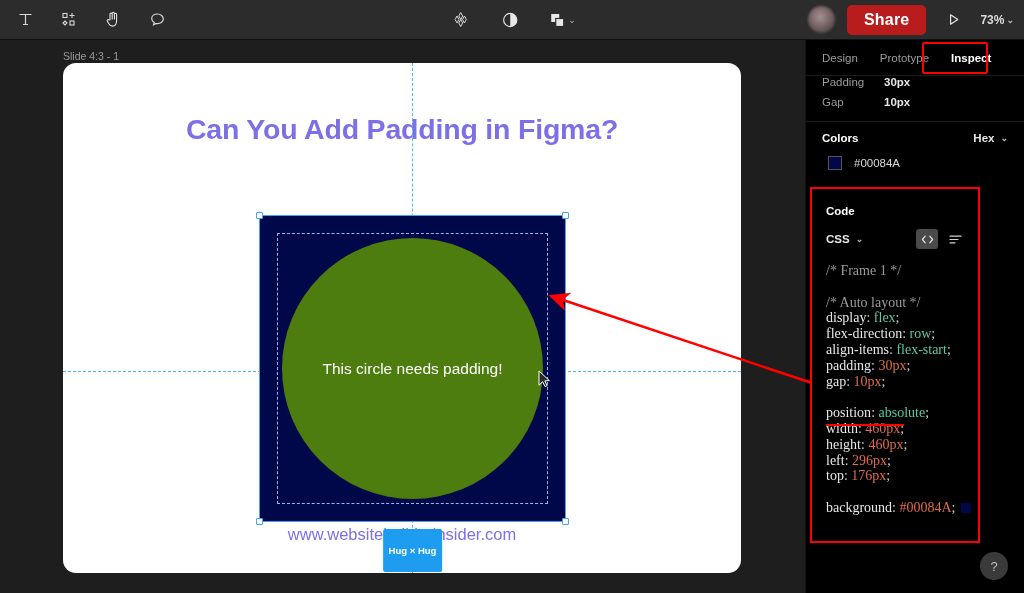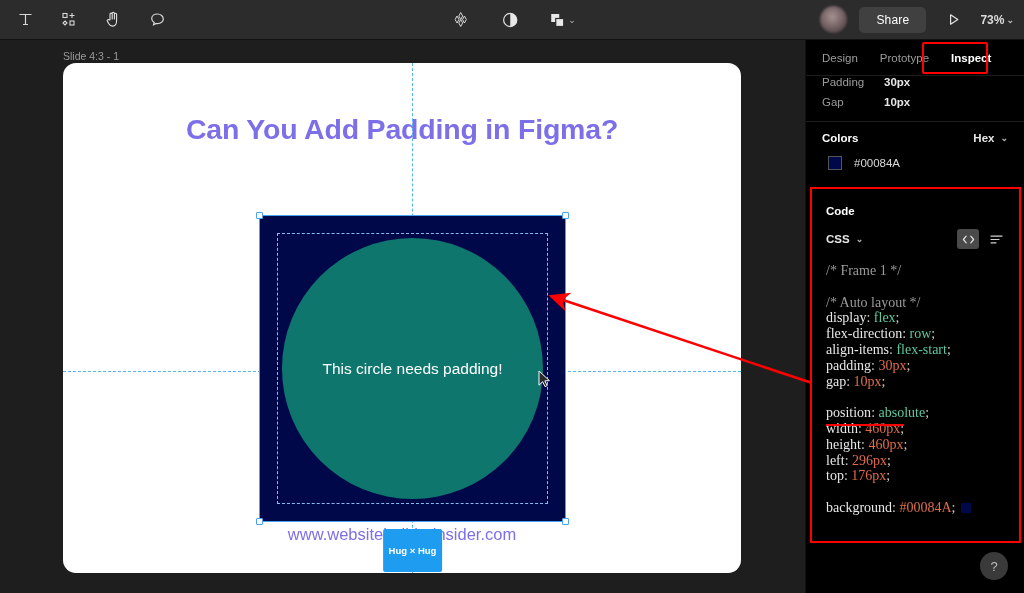--- a/index.html
+++ b/index.html
@@ -31,21 +31,21 @@
     border-radius: 3px; cursor: pointer; color: #d8d8d8;
   }
   .tb-btn svg { display: block; }
   .chev { font-size: 9px; color: #b5b5b5; margin-left: 2px; }
   .avatar {
     width: 27px; height: 27px; border-radius: 50%;
     background: radial-gradient(circle at 45% 40%, #a89292 0%, #6d5b5e 55%, #3a3133 100%);
     filter: blur(1.2px);
   }
   .share-btn {
-    background: #404040; color: #fff; font-size: 12px; font-weight: normal;
+    background: #b91c1c; color: #fff; font-size: 16px; font-weight: bold;
     padding: 6px 17px; border-radius: 5px; cursor: pointer; letter-spacing: .2px;
   }
   .zoom-label { color: #dcdcdc; font-size: 12px; font-weight: bold; display: flex; align-items: center; }
 
   
   .canvas {
     position: absolute; left: 0; top: 40px; width: 805px; height: 553px;
     background: #1e1e1e; overflow: hidden;
   }
   .slide-label {
@@ -80,21 +80,21 @@
     position: absolute; left: 260px; top: 176px; width: 305px; height: 305px;
     background: #00084A;
     outline: 1.5px solid #4aa3f0;
   }
   .frame-padding {
     position: absolute; left: 17px; top: 17px; right: 17px; bottom: 17px;
     border: 1px dashed #88bdf0;
   }
   .circle {
     position: absolute; left: 22px; top: 22px; width: 261px; height: 261px;
-    border-radius: 50%; background: #0f766e;
+    border-radius: 50%; background: #4d7c0f;
     display: flex; align-items: center; justify-content: center;
   }
   .circle-text { color: #ffffff; font-size: 15.5px; white-space: nowrap; }
   .handle {
     position: absolute; width: 7px; height: 7px; background: #ffffff;
     border: 1.5px solid #4aa3f0; border-radius: 1px;
   }
   .h-tl { left: -4px; top: -4px; } .h-tr { right: -4px; top: -4px; }
   .h-bl { left: -4px; bottom: -4px; } .h-br { right: -4px; bottom: -4px; }
   .hug-badge {
@@ -131,21 +131,21 @@
     display: flex; align-items: center; justify-content: space-between;
     padding: 4px 16px 10px 16px;
   }
   .section-title { color: #ffffff; font-size: 11.5px; font-weight: bold; }
   .section-sel { color: #e6e6e6; font-size: 11.5px; font-weight: bold; display: flex; align-items: center; gap: 4px; cursor: pointer; }
   .color-row { display: flex; align-items: center; gap: 12px; padding: 2px 16px 10px 22px; }
   .swatch { width: 14px; height: 14px; background: #00084A; border: 1px solid #555; }
   .swatch-hex { color: #d8d8d8; font-size: 11.5px; }
 
   .code-box {
-    position: absolute; left: 4px; top: 147px; width: 211px; height: 356px;
+    position: absolute; left: 4px; top: 147px; width: 170px; height: 356px;
     border: 2.5px solid #ff0000;
   }
   .code-head { padding: 12px 14px 0 14px; }
   .code-title { color: #fff; font-size: 11.5px; font-weight: bold; }
   .code-lang-row {
     display: flex; align-items: center; justify-content: space-between;
     padding: 10px 12px 0 14px;
   }
   .code-lang { color: #e6e6e6; font-size: 11.5px; font-weight: bold; display: flex; align-items: center; gap: 4px; cursor: pointer; }
   .code-actions { display: flex; align-items: center; gap: 6px; }

